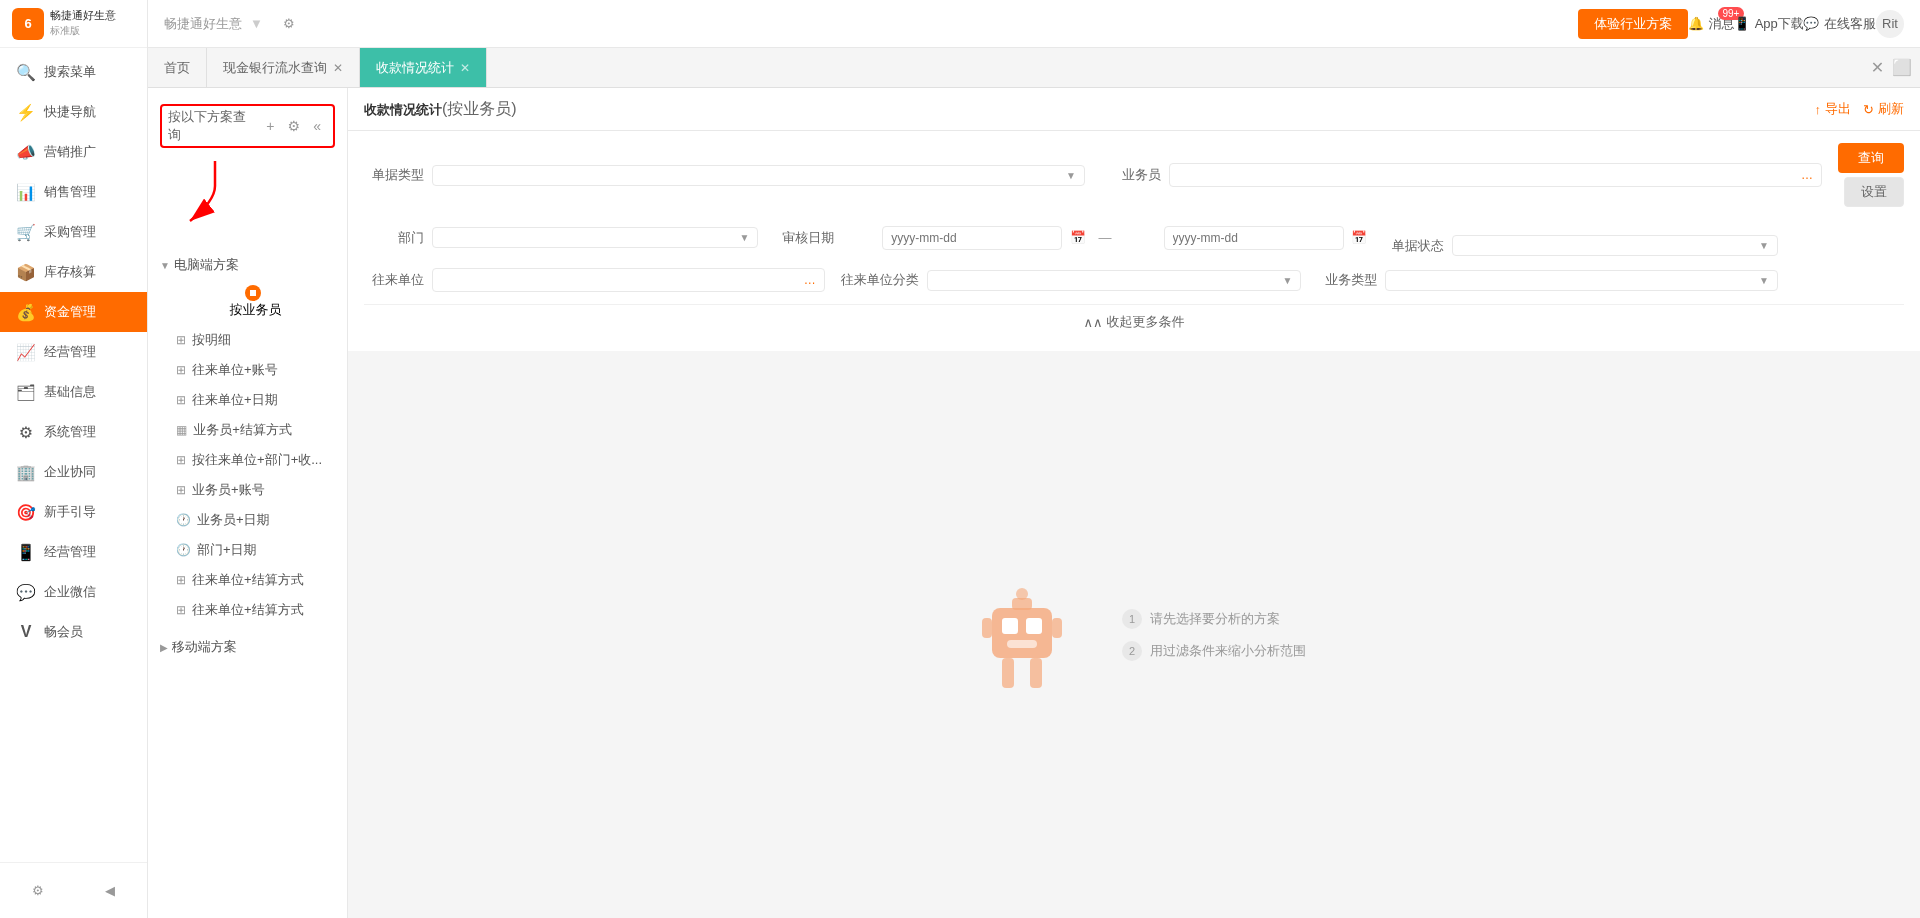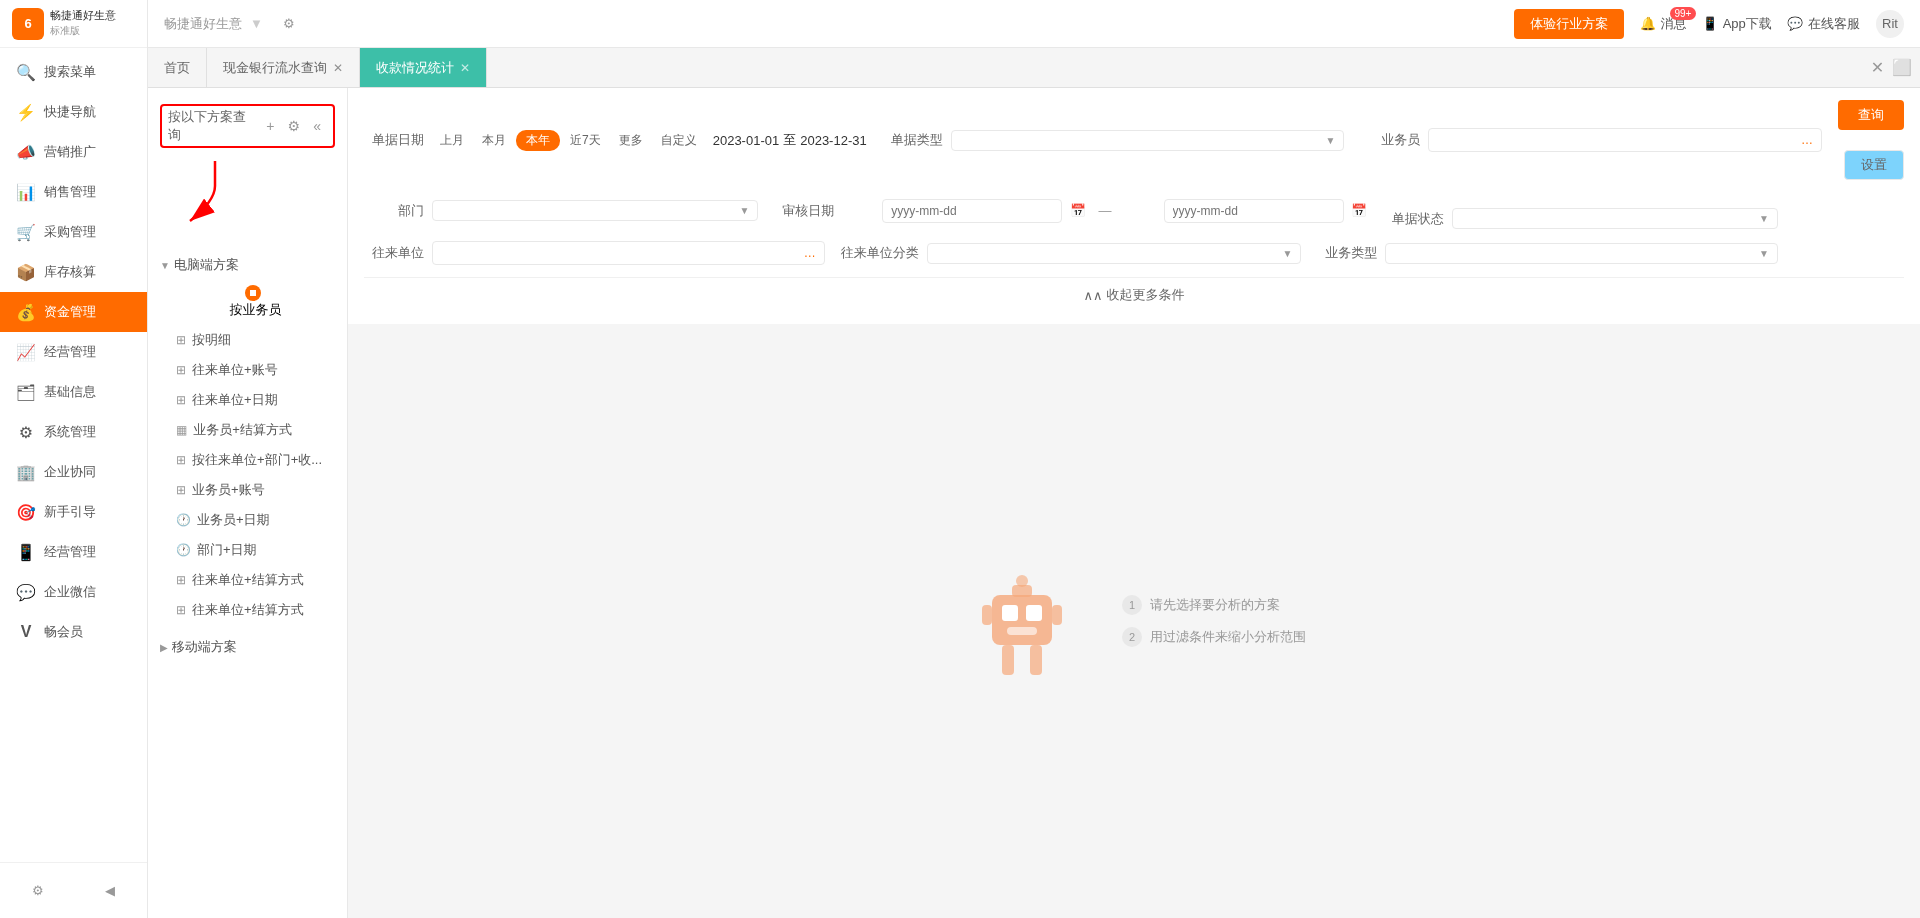--- a/index.html
+++ b/index.html
@@ -23,21 +23,21 @@
     .main { flex: 1; display: flex; flex-direction: column; height: 918px; overflow: hidden; }
 
     
     .top-header { height: 48px; background: #fff; display: flex; align-items: center; padding: 0 16px; border-bottom: 1px solid #e8e8e8; justify-content: space-between; flex-shrink: 0; }
     .top-header-left { display: flex; align-items: center; gap: 12px; }
     .breadcrumb-area { display: flex; align-items: center; gap: 8px; }
     .breadcrumb-text { color: #999; font-size: 13px; }
     .breadcrumb-arrow { color: #ccc; }
     .gear-btn { width: 28px; height: 28px; display: flex; align-items: center; justify-content: center; cursor: pointer; color: #999; border-radius: 4px; }
     .trial-btn { background: #ff6b00; color: white; border: none; padding: 6px 16px; border-radius: 4px; cursor: pointer; font-size: 13px; }
-    .top-header-right { display: flex; align-items: center; gap: 16px; }
+    .top-header-right { display: flex; align-items: center; }
     .msg-item { display: flex; align-items: center; gap: 4px; cursor: pointer; color: #555; position: relative; }
     .badge { background: #ff4d4f; color: white; border-radius: 10px; font-size: 10px; padding: 1px 5px; position: absolute; top: -8px; right: -10px; }
     .user-avatar { width: 28px; height: 28px; background: #ddd; border-radius: 50%; }
 
     
     .tab-bar { height: 40px; background: #f5f5f5; display: flex; align-items: stretch; border-bottom: 1px solid #e0e0e0; flex-shrink: 0; }
     .tab-item { display: flex; align-items: center; padding: 0 16px; cursor: pointer; color: #666; border-right: 1px solid #e0e0e0; gap: 6px; background: #f5f5f5; font-size: 13px; }
     .tab-item.active { background: #3dbfa8; color: white; }
     .tab-item .tab-close { font-size: 12px; cursor: pointer; opacity: 0.7; }
     .tab-home { padding: 0 16px; display: flex; align-items: center; color: #666; cursor: pointer; font-size: 13px; border-right: 1px solid #e0e0e0; }
@@ -79,21 +79,21 @@
     .filter-select { display: flex; align-items: center; border: 1px solid #e8e8e8; border-radius: 4px; padding: 4px 8px; min-width: 180px; cursor: pointer; background: white; }
     .filter-select-text { flex: 1; color: #ccc; font-size: 12px; }
     .filter-select-arrow { color: #999; font-size: 10px; }
     .filter-input { display: flex; align-items: center; border: 1px solid #e8e8e8; border-radius: 4px; padding: 4px 8px; min-width: 180px; background: white; margin-left: 40px; }
     .filter-input input { border: none; outline: none; color: #ccc; font-size: 12px; width: 100%; background: transparent; }
     .filter-dash { color: #999; padding: 0 4px; }
     .filter-calendar { color: #999; cursor: pointer; }
     .collapse-bar { display: flex; align-items: center; justify-content: center; padding: 8px; cursor: pointer; color: #666; font-size: 12px; gap: 4px; border-top: 1px solid #f0f0f0; margin-top: 4px; }
 
     .btn-query { background: #ff6b00; color: white; border: none; padding: 6px 20px; border-radius: 4px; cursor: pointer; font-size: 13px; }
-    .btn-setting { background: #7dd3fc; color: #666; border: 1px solid #e8e8e8; padding: 5px 16px; border-radius: 4px; cursor: pointer; font-size: 13px; margin-top: 16px; }
+    .btn-setting { background: #e5e5e5; color: #666; border: 1px solid #e8e8e8; padding: 5px 16px; border-radius: 4px; cursor: pointer; font-size: 13px; margin-top: 0; }
     .query-btns { display: flex; flex-direction: column; align-items: flex-end; gap: 4px; }
 
     
     .empty-state { flex: 1; display: flex; align-items: center; justify-content: center; gap: 40px; background: #f5f5f5; }
     .empty-tips { display: flex; flex-direction: column; gap: 12px; }
     .empty-tip { display: flex; align-items: center; gap: 8px; color: #999; font-size: 14px; }
     .tip-num { width: 20px; height: 20px; background: #e8e8e8; border-radius: 50%; display: flex; align-items: center; justify-content: center; font-size: 11px; color: #999; flex-shrink: 0; }
   </style>
 </head>
 <body>
@@ -307,40 +307,41 @@
       <div class="tree-group">
         <div class="tree-group-header">
           <span class="tree-arrow">▶</span>
           <span>移动端方案</span>
         </div>
       </div>
     </div>
 
     <div class="right-content">
 
+      <div class="content-header">
+        <div class="page-title-area">
+          <span class="page-title">
+            <span>收款情况统计</span><span class="title-badge">(按业务员)</span>
+          </span>
+        </div>
+        <div class="content-actions">
+          <button class="action-btn">
+            <span>↑</span>
+            <span>导出</span>
+          </button>
+          <button class="action-btn">
+            <span>↻</span>
+            <span>刷新</span>
+          </button>
+        </div>
+      </div>
 
       <div class="filter-area">
 
         <div class="filter-row">
-          <div class="filter-item">
-            <span class="filter-label">单据日期</span>
-            <div class="filter-date-tabs">
-              <span class="date-tab">上月</span>
-              <span class="date-tab">本月</span>
-              <span class="date-tab active">本年</span>
-              <span class="date-tab">近7天</span>
-              <span class="date-tab">更多</span>
-              <span class="date-tab">自定义</span>
-            </div>
-            <div class="date-range">
-              <span>2023-01-01</span>
-              <span> 至 </span>
-              <span>2023-12-31</span>
-            </div>
-          </div>
           <div class="filter-item" style="flex:1;">
             <span class="filter-label">单据类型</span>
             <div class="filter-select" style="flex:1;">
               <span class="filter-select-text"></span>
               <span class="filter-select-arrow">▼</span>
             </div>
           </div>
           <div class="filter-item" style="flex:1;">
             <span class="filter-label">业务员</span>
             <div class="filter-select" style="flex:1;">

